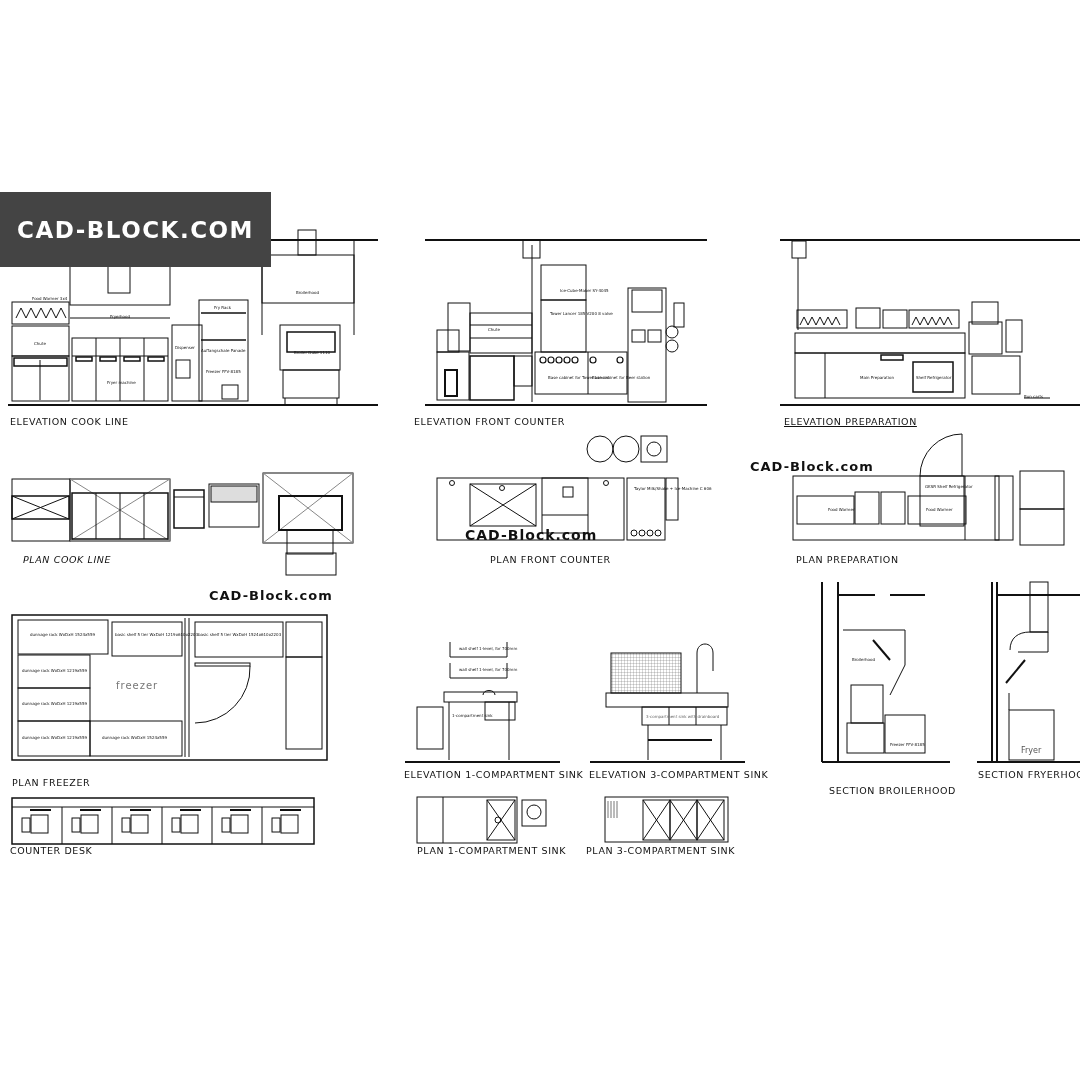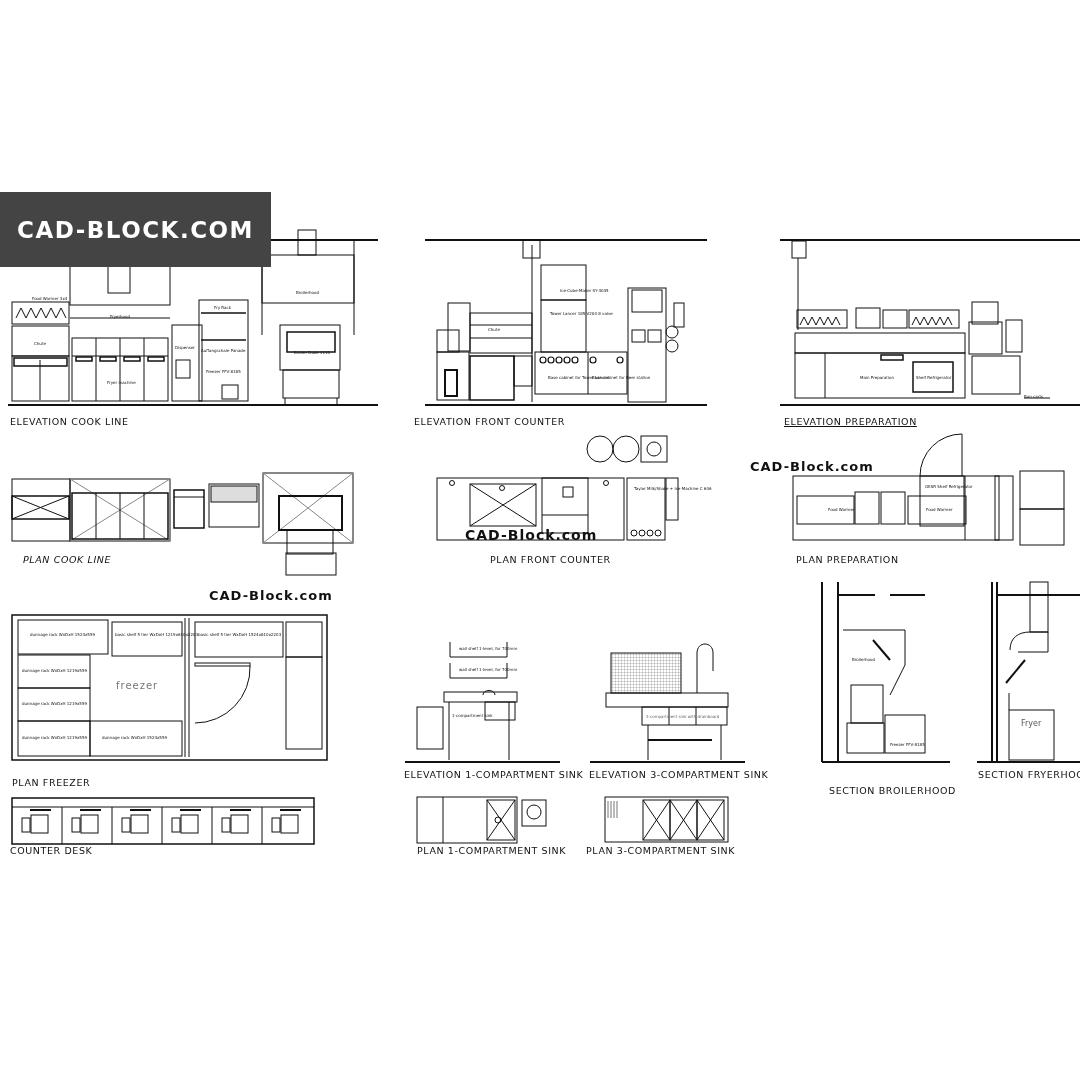--- a/index.html
+++ b/index.html
@@ -328,21 +328,21 @@
 <div class="lbl" style="left:12px;top:769px;margin-top:8px;">PLAN FREEZER</div>
 <div class="lbl" style="left:404px;top:769px;">ELEVATION 1-COMPARTMENT SINK</div>
 <div class="lbl" style="left:589px;top:769px;">ELEVATION 3-COMPARTMENT SINK</div>
 <div class="lbl" style="left:829px;top:769px;margin-top:16px;">SECTION BROILERHOOD</div>
 <div class="lbl" style="left:978px;top:769px;">SECTION FRYERHOOD</div>
 <div class="lbl" style="left:10px;top:845px;">COUNTER DESK</div>
 <div class="lbl" style="left:417px;top:845px;">PLAN 1-COMPARTMENT SINK</div>
 <div class="lbl" style="left:586px;top:845px;">PLAN 3-COMPARTMENT SINK</div>
 
 <div class="lbl" style="left:116px;top:680px;font-size:10px;color:#777;letter-spacing:1px;">freezer</div>
-<div class="lbl" style="left:1021px;top:719px;font-size:8px;color:#555;letter-spacing:0;">Fryer</div>
+<div class="lbl" style="left:1021px;top:746px;font-size:8px;color:#555;letter-spacing:0;">Fryer</div>
 
 <div class="lbl" style="left:32px;top:296px;font-size:4px;letter-spacing:0;">Food Warmer 3x4</div>
 <div class="lbl" style="left:34px;top:341px;font-size:4px;letter-spacing:0;">Chute</div>
 <div class="lbl" style="left:110px;top:314px;font-size:4px;letter-spacing:0;">Fryerhood</div>
 <div class="lbl" style="left:107px;top:380px;font-size:4px;letter-spacing:0;">Fryer machine</div>
 <div class="lbl" style="left:175px;top:345px;font-size:4px;letter-spacing:0;">Dispenser</div>
 <div class="lbl" style="left:214px;top:305px;font-size:4px;letter-spacing:0;">Fry Rack</div>
 <div class="lbl" style="left:201px;top:348px;font-size:4px;letter-spacing:0;">Auffangschale Panade</div>
 <div class="lbl" style="left:206px;top:369px;font-size:4px;letter-spacing:0;">Freezer FFV-8185</div>
 <div class="lbl" style="left:296px;top:290px;font-size:4px;letter-spacing:0;">Broilerhood</div>

